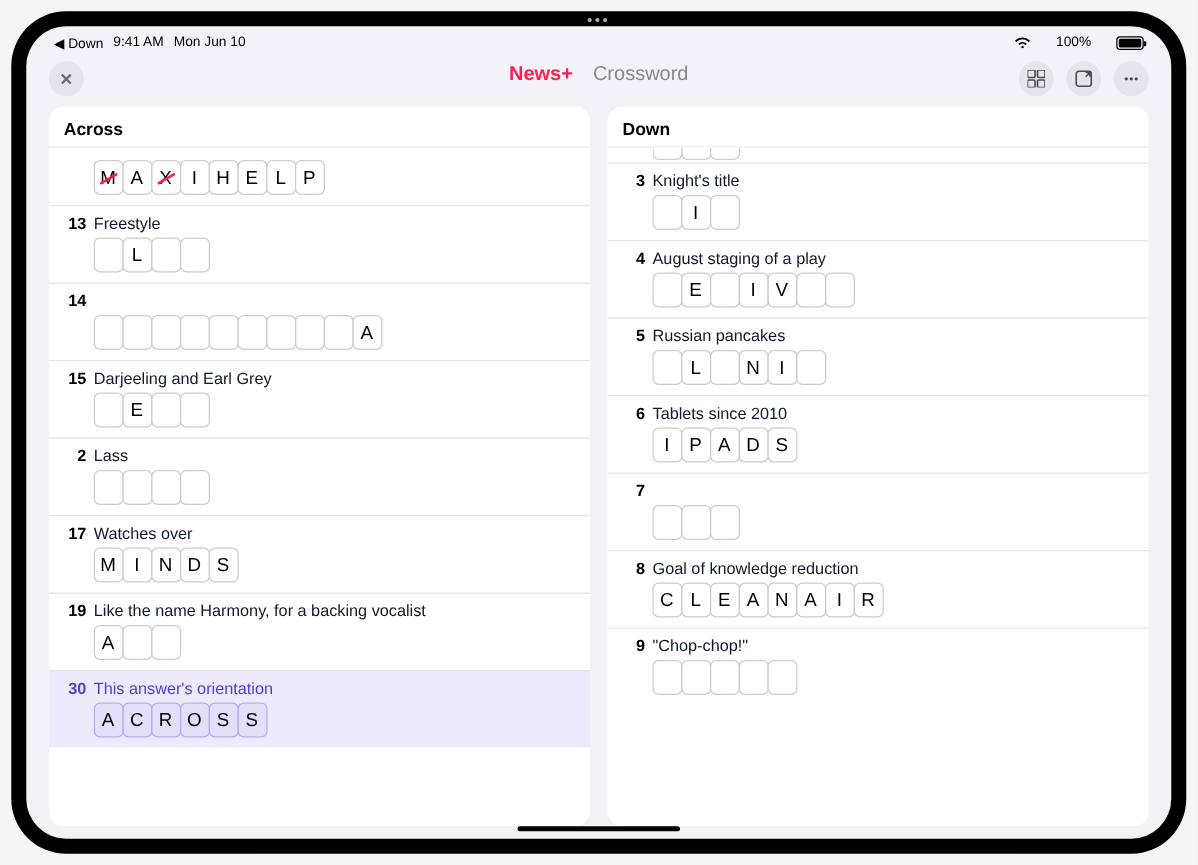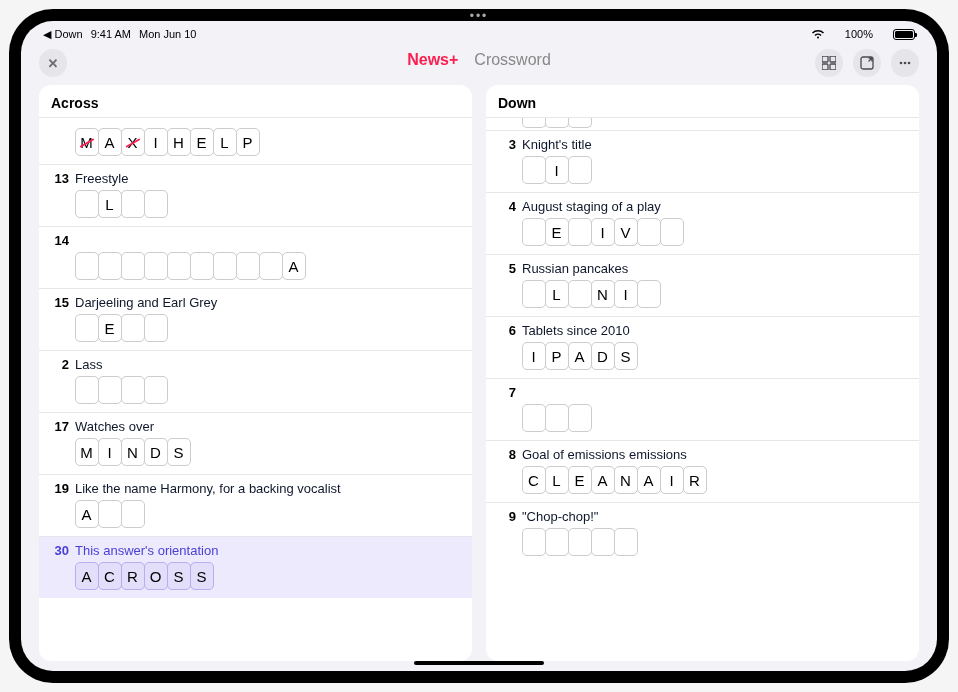--- a/index.html
+++ b/index.html
@@ -450,21 +450,21 @@
                 </div>
                 <div class="cells">
                   <div class="cell"></div>
                   <div class="cell"></div>
                   <div class="cell"></div>
                 </div>
               </div>
               <div class="clue">
                 <div class="clue-row1">
                   <span class="clue-num">8</span>
-                  <span class="clue-text">Goal of emissions emissions</span>
+                  <span class="clue-text">Goal of knowledge reduction</span>
                 </div>
                 <div class="cells">
                   <div class="cell">C</div>
                   <div class="cell">L</div>
                   <div class="cell">E</div>
                   <div class="cell">A</div>
                   <div class="cell">N</div>
                   <div class="cell">A</div>
                   <div class="cell">I</div>
                   <div class="cell">R</div>

